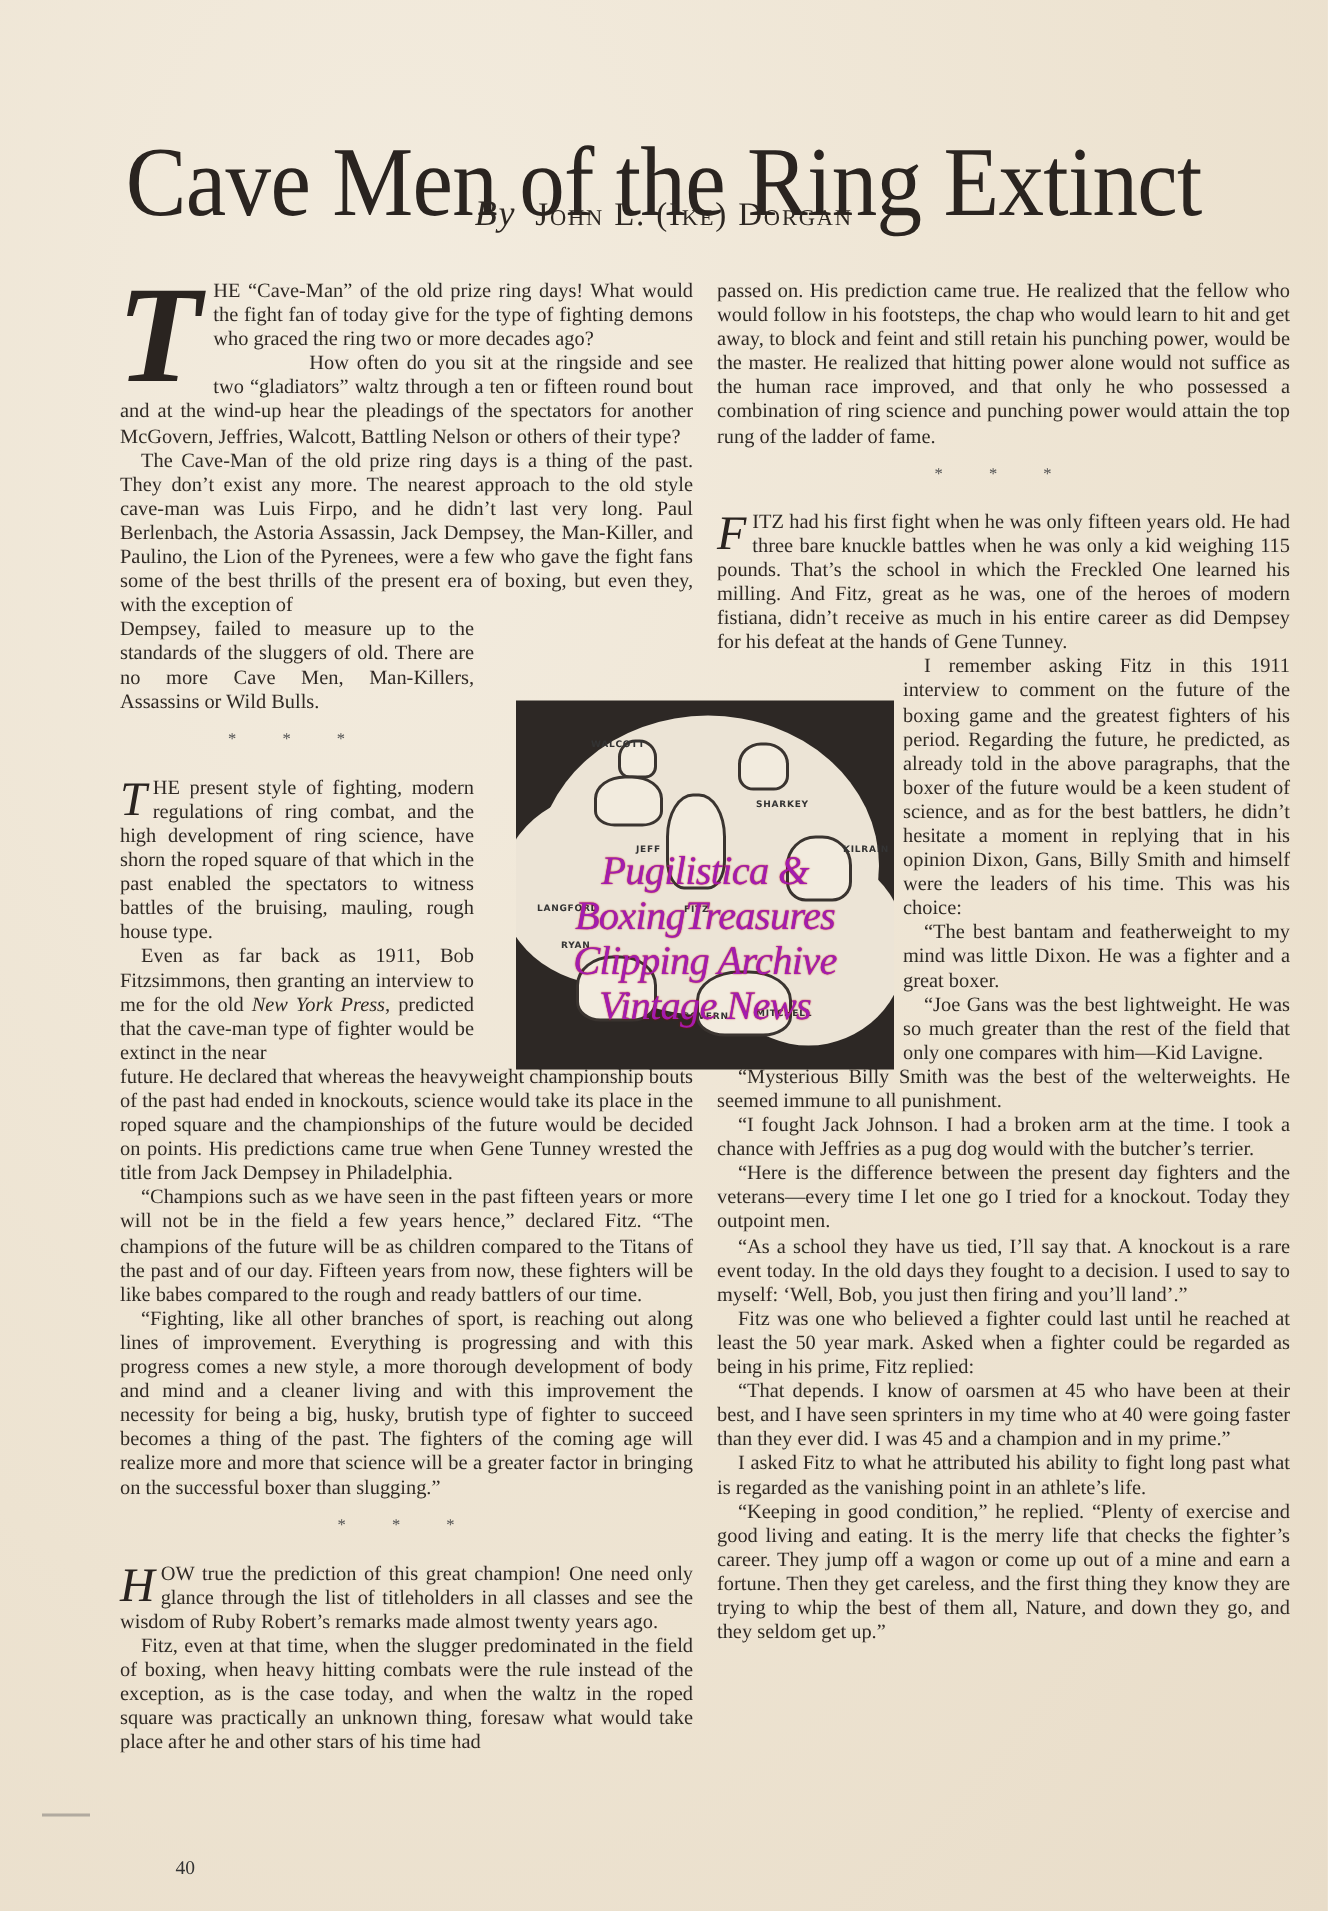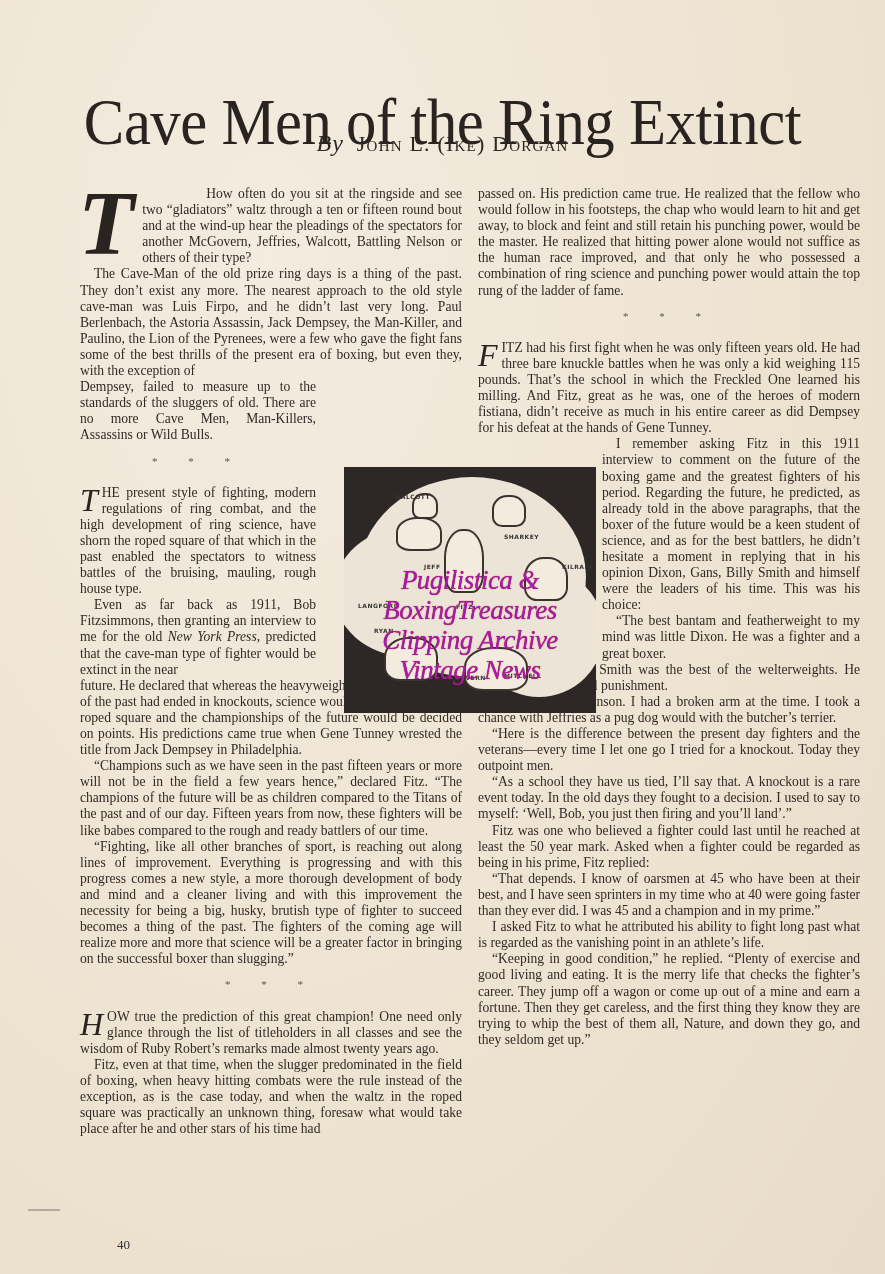--- a/index.html
+++ b/index.html
@@ -69,21 +69,21 @@
 <body>
 
 <h1 class="title">Cave Men of the Ring Extinct</h1>
 <div class="byline">
   <span class="by">By</span>
   <span class="sc">John L. (Ike) Dorgan</span>
 </div>
 
 <div class="col col-left">
   <p class="noindent" style="padding-left:0;">
-    <span class="dropcap-big">T</span>
+    <span class="dropcap-big">T</span><span>HE “Cave-Man” of the old prize ring days! What would the fight fan of today give for the type of fighting demons who graced the ring two or more decades ago?</span>
   </p>
   <p style="text-indent:64px;">How often do you sit at the ringside and see two “gladiators” waltz through a ten or fifteen round bout and at the wind-up hear the pleadings of the spectators for another McGovern, Jeffries, Walcott, Battling Nelson or others of their type?</p>
   <p>The Cave-Man of the old prize ring days is a thing of the past. They don’t exist any more. The nearest approach to the old style cave-man was Luis Firpo, and he didn’t last very long. Paul Berlenbach, the Astoria Assassin, Jack Dempsey, the Man-Killer, and Paulino, the Lion of the Pyrenees, were a few who gave the fight fans some of the best thrills of the present era of boxing, but even they, with the exception of</p>
   <div class="narrow-block">
     <p class="noindent">Dempsey, failed to measure up to the standards of the sluggers of old. There are no more Cave Men, Man-Killers, Assassins or Wild Bulls.</p>
     <div class="stars">* * *</div>
     <p class="noindent">
       <span class="dropcap">T</span><span>HE present style of fighting, modern regulations of ring combat, and the high development of ring science, have shorn the roped square of that which in the past enabled the spectators to witness battles of the bruising, mauling, rough house type.</span>
     </p>
     <p>
@@ -102,20 +102,21 @@
 
 <div class="col col-right">
   <p class="noindent">passed on. His prediction came true. He realized that the fellow who would follow in his footsteps, the chap who would learn to hit and get away, to block and feint and still retain his punching power, would be the master. He realized that hitting power alone would not suffice as the human race improved, and that only he who possessed a combination of ring science and punching power would attain the top rung of the ladder of fame.</p>
   <div class="stars">* * *</div>
   <p class="noindent">
     <span class="dropcap">F</span><span>ITZ had his first fight when he was only fifteen years old. He had three bare knuckle battles when he was only a kid weighing 115 pounds. That’s the school in which the Freckled One learned his milling. And Fitz, great as he was, one of the heroes of modern fistiana, didn’t receive as much in his entire career as did Dempsey for his defeat at the hands of Gene Tunney.</span>
   </p>
   <div style="padding-left:124px;">
     <p>I remember asking Fitz in this 1911 interview to comment on the future of the boxing game and the greatest fighters of his period. Regarding the future, he predicted, as already told in the above paragraphs, that the boxer of the future would be a keen student of science, and as for the best battlers, he didn’t hesitate a moment in replying that in his opinion Dixon, Gans, Billy Smith and himself were the leaders of his time. This was his choice:</p>
     <p>“The best bantam and featherweight to my mind was little Dixon. He was a fighter and a great boxer.</p>
+    <p>“Joe Gans was the best lightweight. He was so much greater than the rest of the field that only one compares with him—Kid Lavigne.</p>
   </div>
   <p>“Mysterious Billy Smith was the best of the welterweights. He seemed immune to all punishment.</p>
   <p>“I fought Jack Johnson. I had a broken arm at the time. I took a chance with Jeffries as a pug dog would with the butcher’s terrier.</p>
   <p>“Here is the difference between the present day fighters and the veterans—every time I let one go I tried for a knockout. Today they outpoint men.</p>
   <p>“As a school they have us tied, I’ll say that. A knockout is a rare event today. In the old days they fought to a decision. I used to say to myself: ‘Well, Bob, you just then firing and you’ll land’.”</p>
   <p>Fitz was one who believed a fighter could last until he reached at least the 50 year mark. Asked when a fighter could be regarded as being in his prime, Fitz replied:</p>
   <p>“That depends. I know of oarsmen at 45 who have been at their best, and I have seen sprinters in my time who at 40 were going faster than they ever did. I was 45 and a champion and in my prime.”</p>
   <p>I asked Fitz to what he attributed his ability to fight long past what is regarded as the vanishing point in an athlete’s life.</p>
   <p>“Keeping in good condition,” he replied. “Plenty of exercise and good living and eating. It is the merry life that checks the fighter’s career. They jump off a wagon or come up out of a mine and earn a fortune. Then they get careless, and the first thing they know they are trying to whip the best of them all, Nature, and down they go, and they seldom get up.”</p>
 </div>

